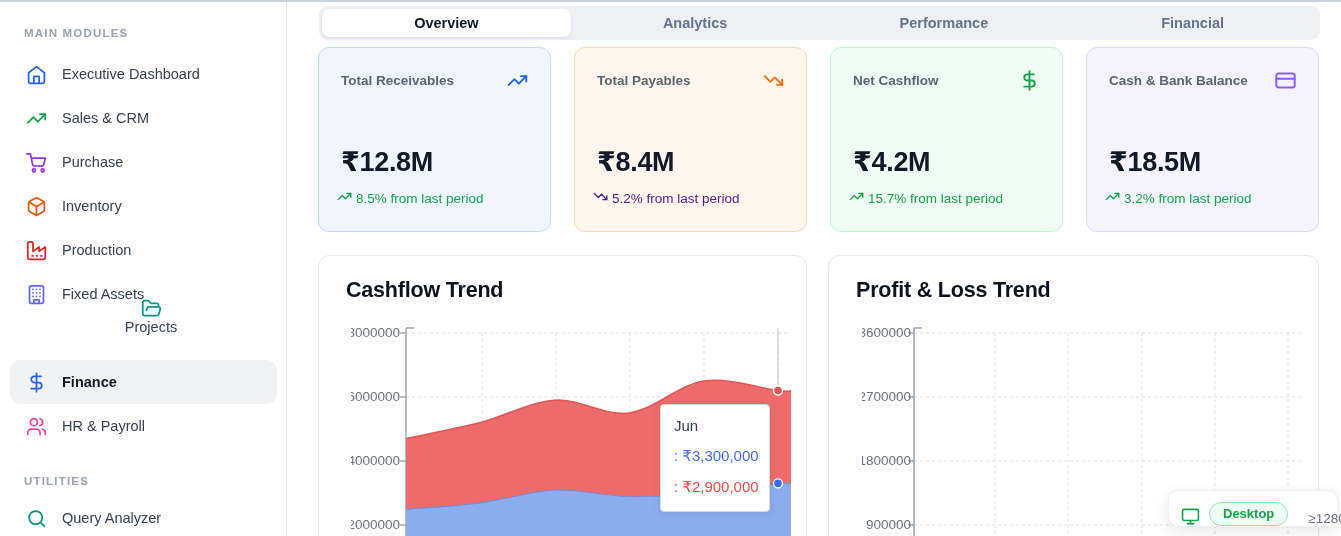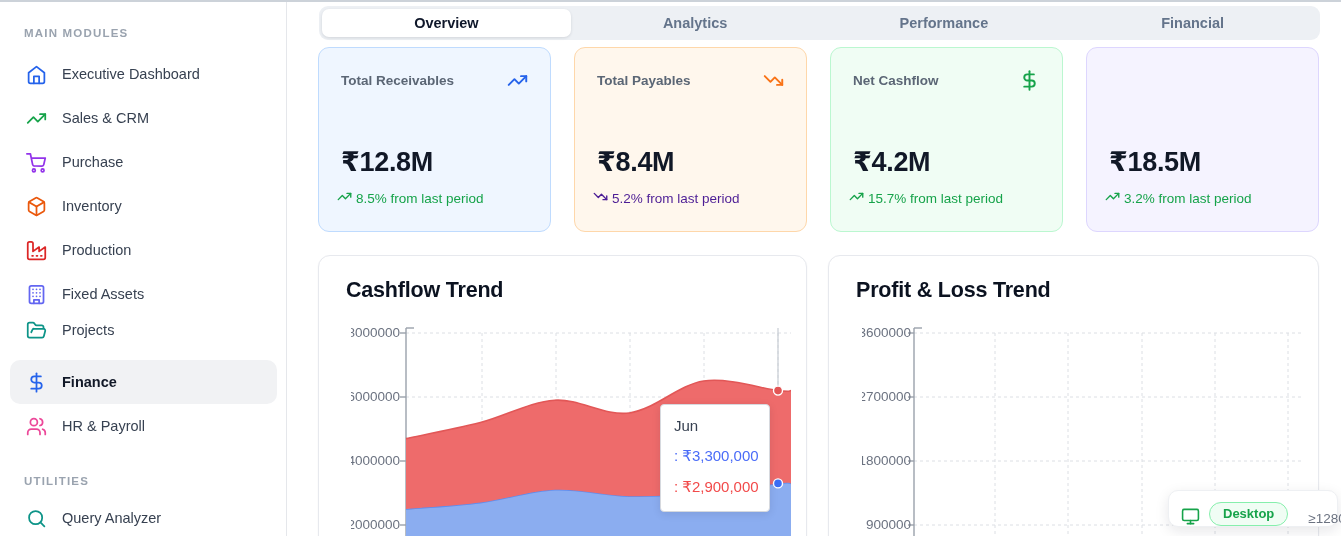--- a/index.html
+++ b/index.html
@@ -115,21 +115,21 @@
       <div class="nav-item" style="top: 272px;">
         <span class="nico">
           <svg viewBox="0 0 24 24" fill="none" stroke="#6366f1" stroke-width="2" stroke-linecap="round" stroke-linejoin="round">
             <rect x="4" y="2" width="16" height="20" rx="2"></rect>
             <path d="M9 22v-4h6v4"></path>
             <path d="M8 6h.01M12 6h.01M16 6h.01M8 10h.01M12 10h.01M16 10h.01M8 14h.01M12 14h.01M16 14h.01"></path>
           </svg>
         </span>
         <span class="nlabel">Fixed Assets</span>
       </div>
-      <div class="nav-item" style="top: 308px;">
+      <div class="nav-item" style="top: 298px; flex-direction: column;">
         <span class="nico">
           <svg viewBox="0 0 24 24" fill="none" stroke="#0d9488" stroke-width="2" stroke-linecap="round" stroke-linejoin="round">
             <path d="M6 14l1.45-2.9A2 2 0 0 1 9.24 10H20a2 2 0 0 1 1.94 2.5l-1.55 6a2 2 0 0 1-1.94 1.5H4a2 2 0 0 1-2-2V5a2 2 0 0 1 2-2h3.9a2 2 0 0 1 1.69.9l.81 1.2a2 2 0 0 0 1.67.9H18a2 2 0 0 1 2 2v2"></path>
           </svg>
         </span>
         <span class="nlabel">Projects</span>
       </div>
       <div class="nav-item active" style="top: 360px;">
         <span class="nico">
           <svg viewBox="0 0 24 24" fill="none" stroke="#2563eb" stroke-width="2" stroke-linecap="round" stroke-linejoin="round">
@@ -221,20 +221,29 @@
       <div class="kvalue">₹4.2M</div>
       <div class="kdelta up">
         <span><svg viewBox="0 0 24 24" fill="none" stroke="currentColor" stroke-width="2.2" stroke-linecap="round" stroke-linejoin="round">
             <polyline points="22 7 13.5 15.5 8.5 10.5 2 17"></polyline>
             <polyline points="16 7 22 7 22 13"></polyline>
           </svg></span>
         <span>15.7% from last period</span>
       </div>
     </div>
     <div class="kpi" style="left: 1086px; background: rgb(245, 243, 255); border-color: rgb(221, 214, 254);">
+      <div class="krow">
+        <span class="klabel">Cash &amp; Bank Balance</span>
+        <span class="kico">
+          <svg viewBox="0 0 24 24" fill="none" stroke="#8b5cf6" stroke-width="2.2" stroke-linecap="round" stroke-linejoin="round">
+            <rect x="1.5" y="4" width="21" height="16" rx="2.5"></rect>
+            <line x1="1.5" y1="10" x2="22.5" y2="10"></line>
+          </svg>
+        </span>
+      </div>
       <div class="kvalue">₹18.5M</div>
       <div class="kdelta up">
         <span><svg viewBox="0 0 24 24" fill="none" stroke="currentColor" stroke-width="2.2" stroke-linecap="round" stroke-linejoin="round">
             <polyline points="22 7 13.5 15.5 8.5 10.5 2 17"></polyline>
             <polyline points="16 7 22 7 22 13"></polyline>
           </svg></span>
         <span>3.2% from last period</span>
       </div>
     </div>
   </div>

